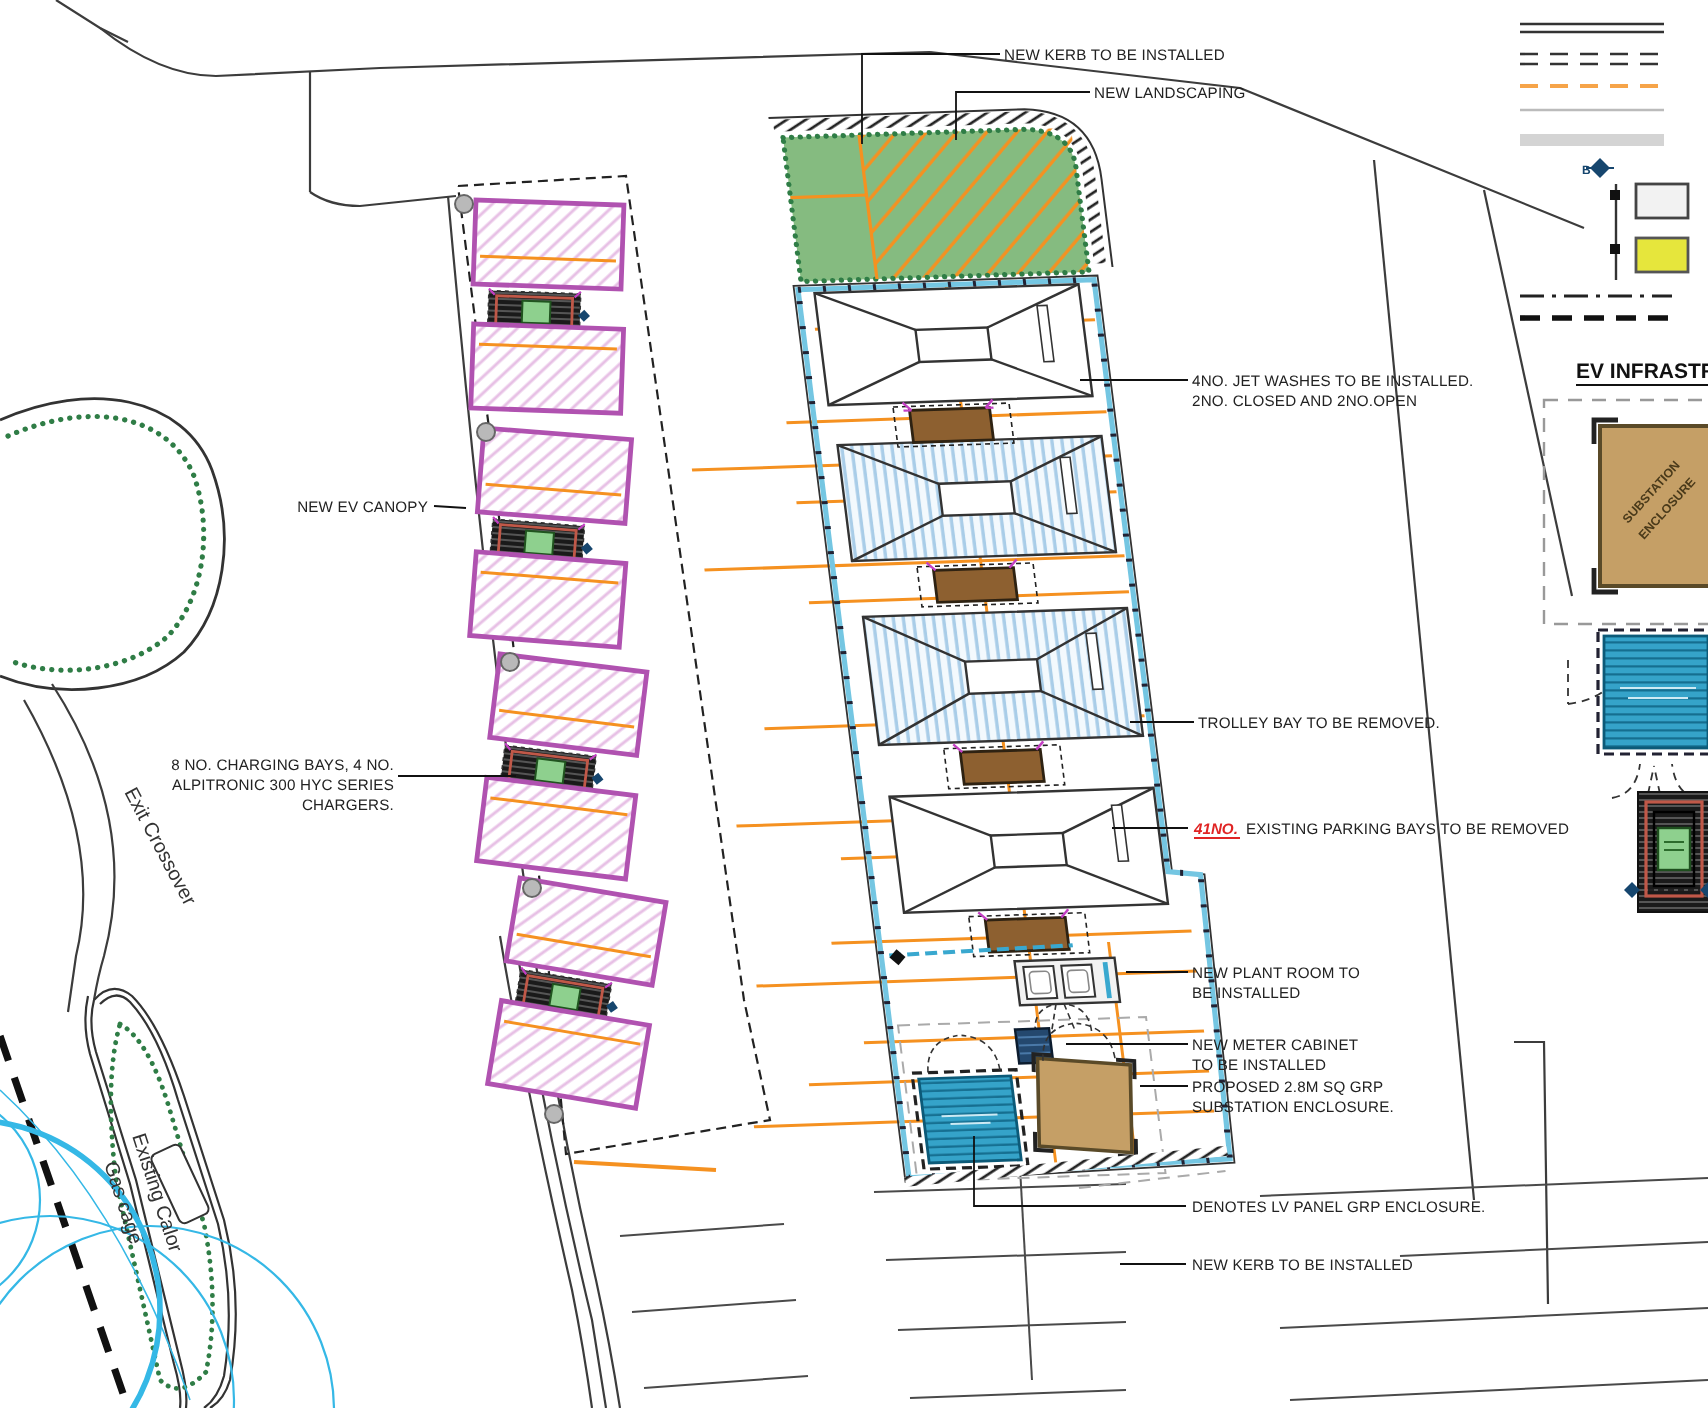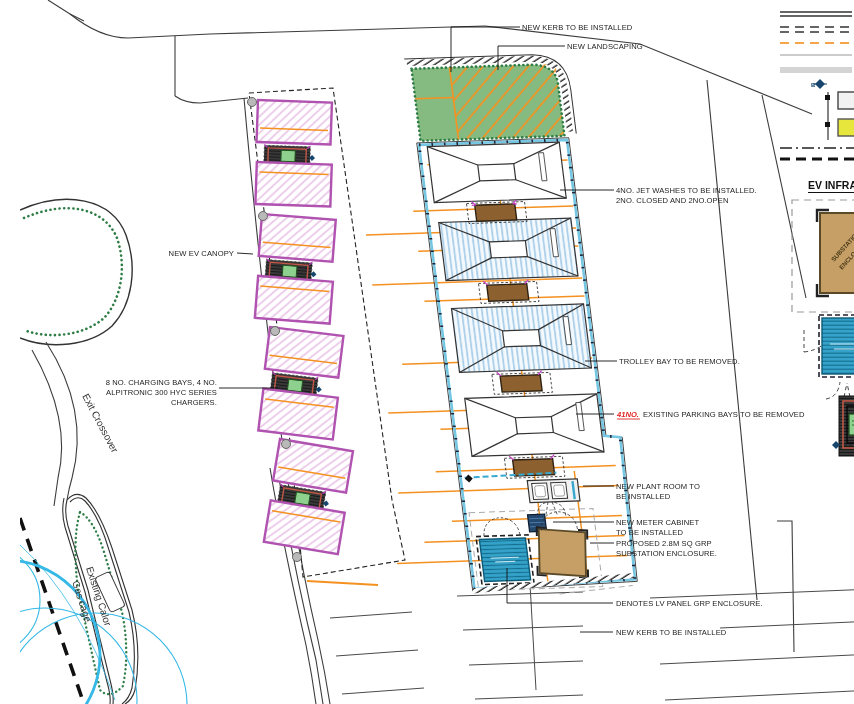--- a/index.html
+++ b/index.html
@@ -1,16 +1,16 @@
 <!DOCTYPE html>
 <html><head>
 <meta charset="utf-8">
 <style>
   html,body{margin:0;padding:0;background:#fff;width:854px;height:704px;overflow:hidden;}
-  .wrap{position:relative;width:732px;height:704px;font-family:"Liberation Sans",sans-serif;padding-left:20px;}
+  .wrap{position:relative;width:732px;height:704px;font-family:"Liberation Sans",sans-serif;}
   svg{display:block;}
   text{font-family:"Liberation Sans",sans-serif;fill:#222;}
   .ann{font-size:7.6px;letter-spacing:.1px;}
   .ann-red{font-size:7.6px;font-style:italic;font-weight:bold;fill:#e02424;}
   .rot-label{font-size:10px;fill:#333;}
   .leg-head{font-size:10.5px;font-weight:bold;fill:#111;}
   .leg-sub{font-size:6.2px;fill:#4a3a1a;font-weight:bold;}
   .bsym{font-size:6px;fill:#16466e;font-weight:bold;}
 </style>
 </head>

